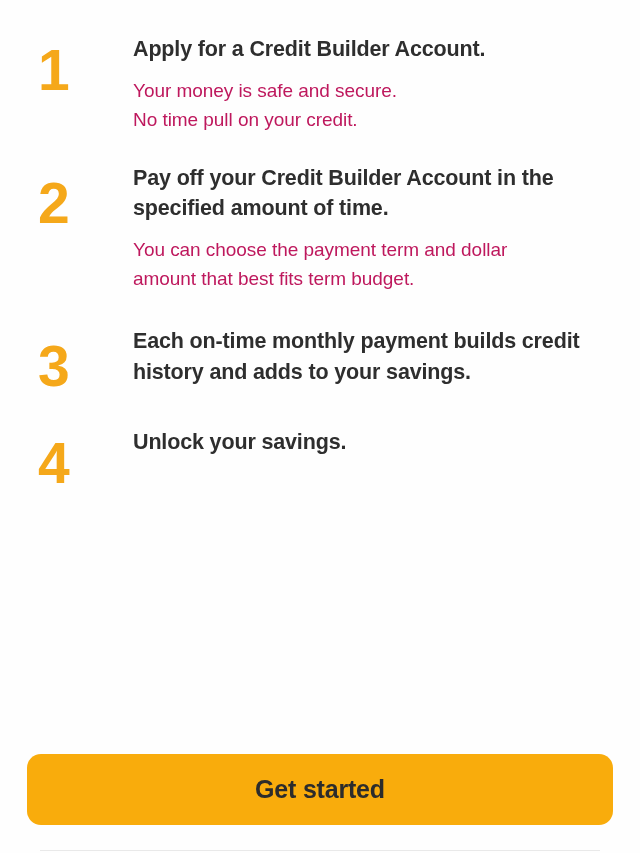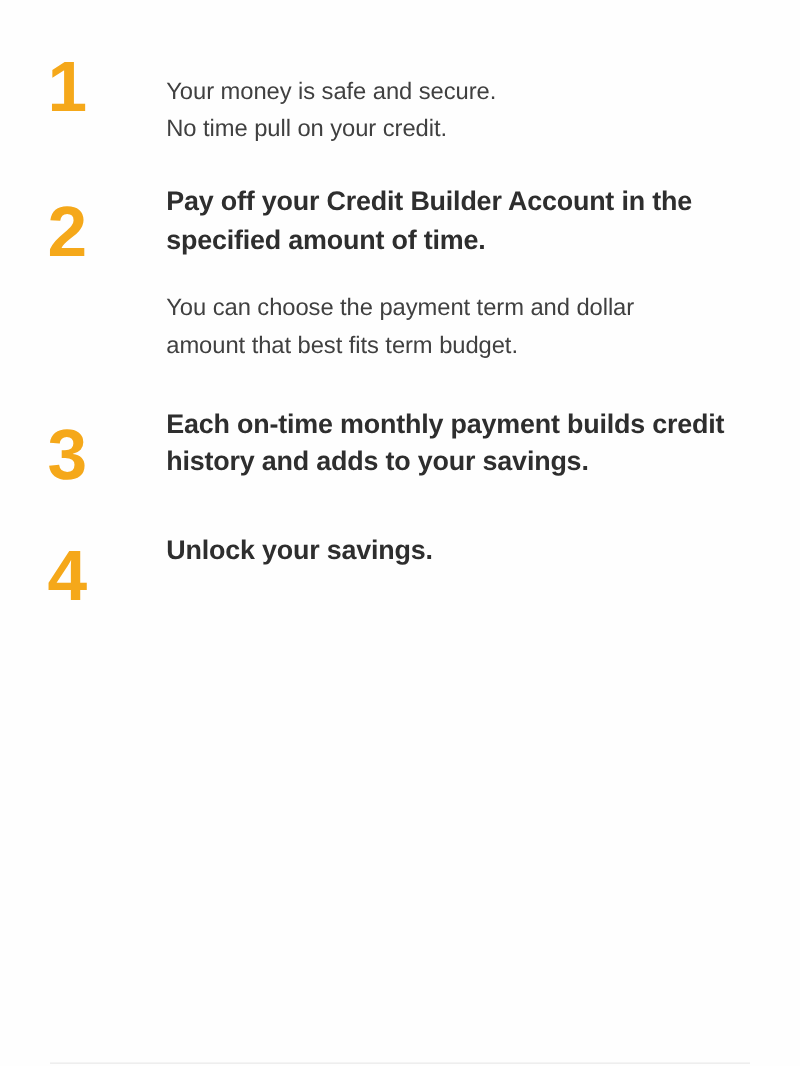--- a/index.html
+++ b/index.html
@@ -57,24 +57,24 @@
     font-weight: bold;
     color: #2e2e2e;
     line-height: 1.42;
     letter-spacing: -0.15px;
   }
 
   .step-desc {
     font-family: "Liberation Sans", sans-serif;
     font-size: 19px;
     font-weight: normal;
-    color: #404040;
+    color: #be185d;
     line-height: 1.56;
     letter-spacing: -0.05px;
-    margin-top: 25px;
+    margin-top: 11px;
   }
 
   .step-desc .line { display: block; }
 
   
   #step-1 { margin-bottom: 0px; }
   #step-1 .step-num { padding-top: 8px; }
   #step-2 { margin-top: 28px; }
   #step-2 .step-num { padding-top: 12px; }
   #step-3 { margin-top: 32px; }
@@ -119,20 +119,21 @@
 </head>
 <body>
 
 <div id="screen">
 
   <div id="steps">
 
     <div class="step" id="step-1">
       <div class="step-num">1</div>
       <div class="step-body">
+        <div class="step-title">Apply for a Credit Builder Account.</div>
         <div class="step-desc">
           <span class="line">Your money is safe and secure.</span>
           <span class="line">No time pull on your credit.</span>
         </div>
       </div>
     </div>
 
     <div class="step" id="step-2">
       <div class="step-num">2</div>
       <div class="step-body">
@@ -153,16 +154,19 @@
 
     <div class="step" id="step-4">
       <div class="step-num">4</div>
       <div class="step-body">
         <div class="step-title">Unlock your savings.</div>
       </div>
     </div>
 
   </div>
 
+  <button id="cta-button">
+    <span id="cta-label">Get started</span>
+  </button>
 
   <div id="bottom-divider"></div>
 
 </div>
 
 </body></html>

